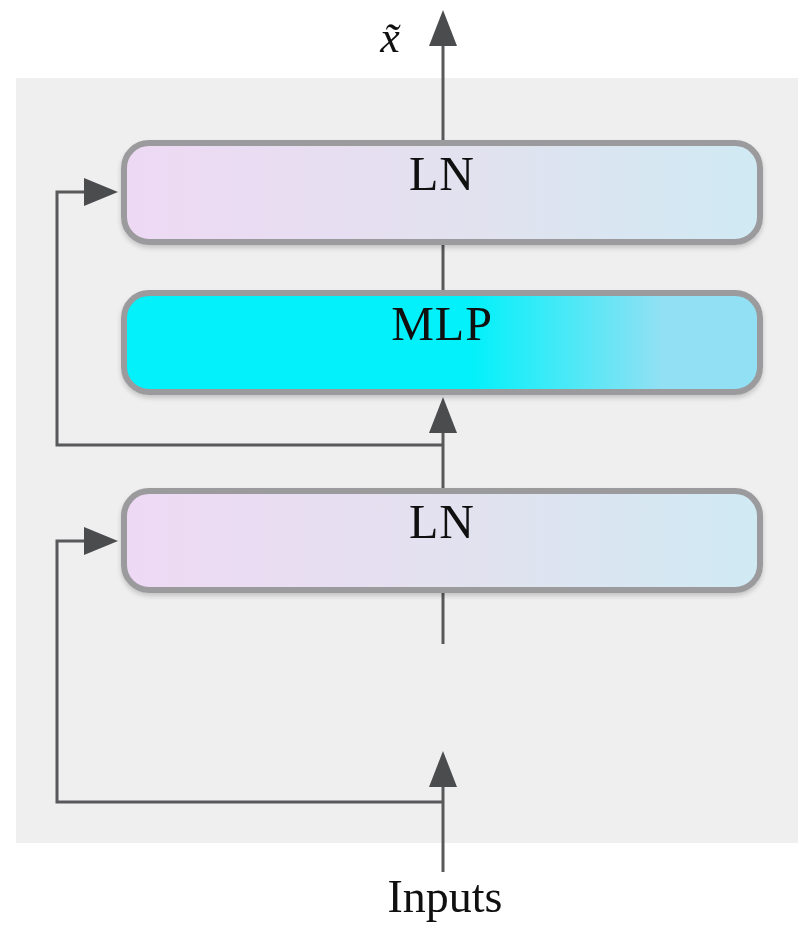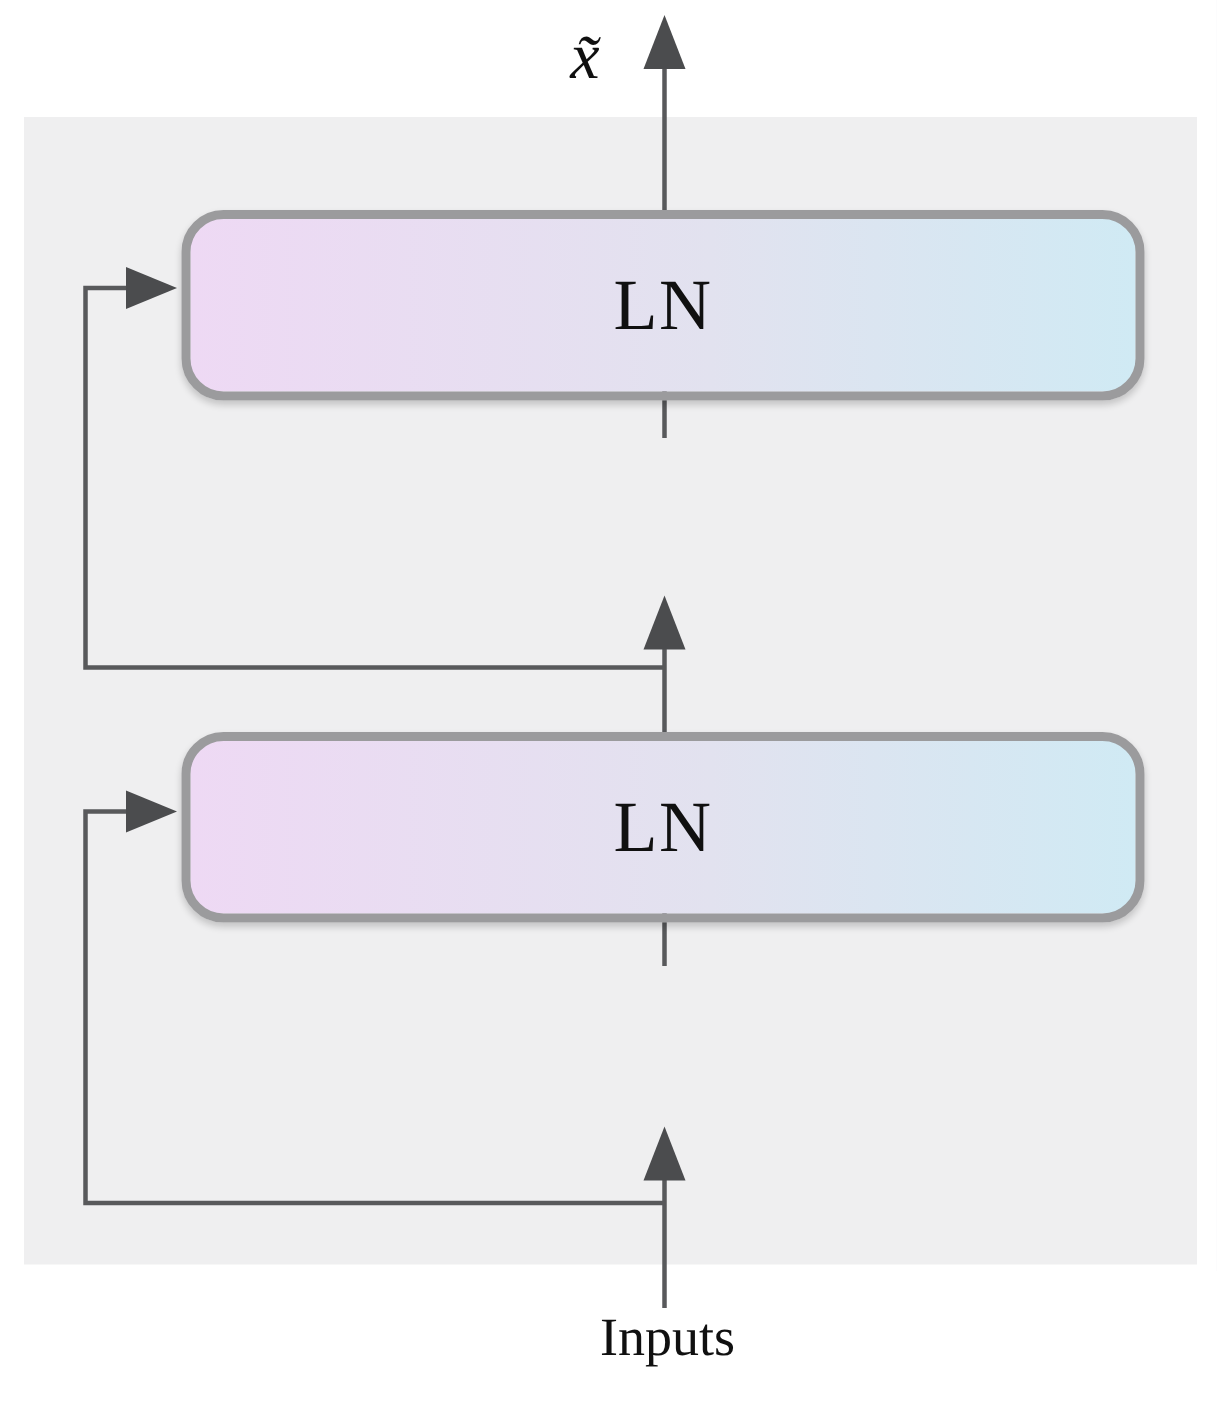--- a/index.html
+++ b/index.html
@@ -8,38 +8,38 @@
     font-family:"Liberation Serif","DejaVu Serif",serif;
   }
   .panel{
     position:absolute;left:16px;top:78px;width:782px;height:765px;
     background:var(--panel,#efeff0);z-index:1;
   }
   .wires{position:absolute;left:0;top:0;width:811px;height:946px;z-index:2;}
   .wires .line{stroke:var(--connector,#58595b);stroke-width:3;fill:none;}
   .wires .head{fill:var(--connector-head,#4b4c4e);stroke:none;}
   .block{
-    position:absolute;left:121px;width:642px;height:127px;box-sizing:border-box;
+    position:absolute;left:121px;width:642px;height:105px;box-sizing:border-box;
     border:6px solid var(--block-border,#9b9b9d);border-radius:28px;
-    display:flex;align-items:center;justify-content:center;
+    display:flex;justify-content:center;
     z-index:3;box-shadow:0 3px 5px rgba(0,0,0,0.18);font-family:Liberation Serif, serif;
   }
   .block-ln-top{top:140px;background:linear-gradient(90deg,var(--ln-start,#eed9f4) 0%,var(--ln-mid,#e2e2ef) 55%,var(--ln-end,#d0eaf4) 100%);}
   .block-mlp{top:290px;background:linear-gradient(90deg,var(--mlp-start,#03f1fa) 0%,var(--mlp-start,#03f1fa) 55%,var(--mlp-end,#92e0f3) 85%,var(--mlp-end,#92e0f3) 100%);}
   .block-ln-mid{top:488px;background:linear-gradient(90deg,var(--ln-start,#eed9f4) 0%,var(--ln-mid,#e2e2ef) 55%,var(--ln-end,#d0eaf4) 100%);}
   .block-attn{top:642px;background:linear-gradient(135deg,var(--attn-start,#fdf3de) 0%,#f9e7c3 45%,var(--attn-end,#f8c24f) 100%);}
   .block-label{font-size:48px;color:var(--text,#101010);letter-spacing:1px;}
   .block-attn .block-label{font-size:42px;color:var(--attn-text,#46464e);}
   .output-label{
     position:absolute;left:358px;top:12px;width:64px;text-align:center;
     font-size:44px;font-style:italic;color:var(--text,#101010);z-index:4;
   }
   .inputs-label{
     position:absolute;left:343px;top:870px;width:204px;text-align:center;
-    font-size:36px;color:var(--text,#101010);z-index:4;
+    font-size:46px;color:var(--text,#101010);z-index:4;
   }
 </style>
 </head>
 <body>
 
 <div class="stage">
 
   <div class="output-label">x̃</div>
 
   <div class="panel"></div>
@@ -73,20 +73,23 @@
     <g>
       <polyline class="line" points="443,802 57,802 57,541 86,541"></polyline>
       <polygon class="head" points="118,541 84,527 84,555"></polygon>
     </g>
   </svg>
 
   <div class="block block-ln-top">
     <span class="block-label">LN</span>
   </div>
 
+  <div class="block block-mlp">
+    <span class="block-label">MLP</span>
+  </div>
 
   <div class="block block-ln-mid">
     <span class="block-label">LN</span>
   </div>
 
 
   <div class="inputs-label">Inputs</div>
 
 </div>
 

